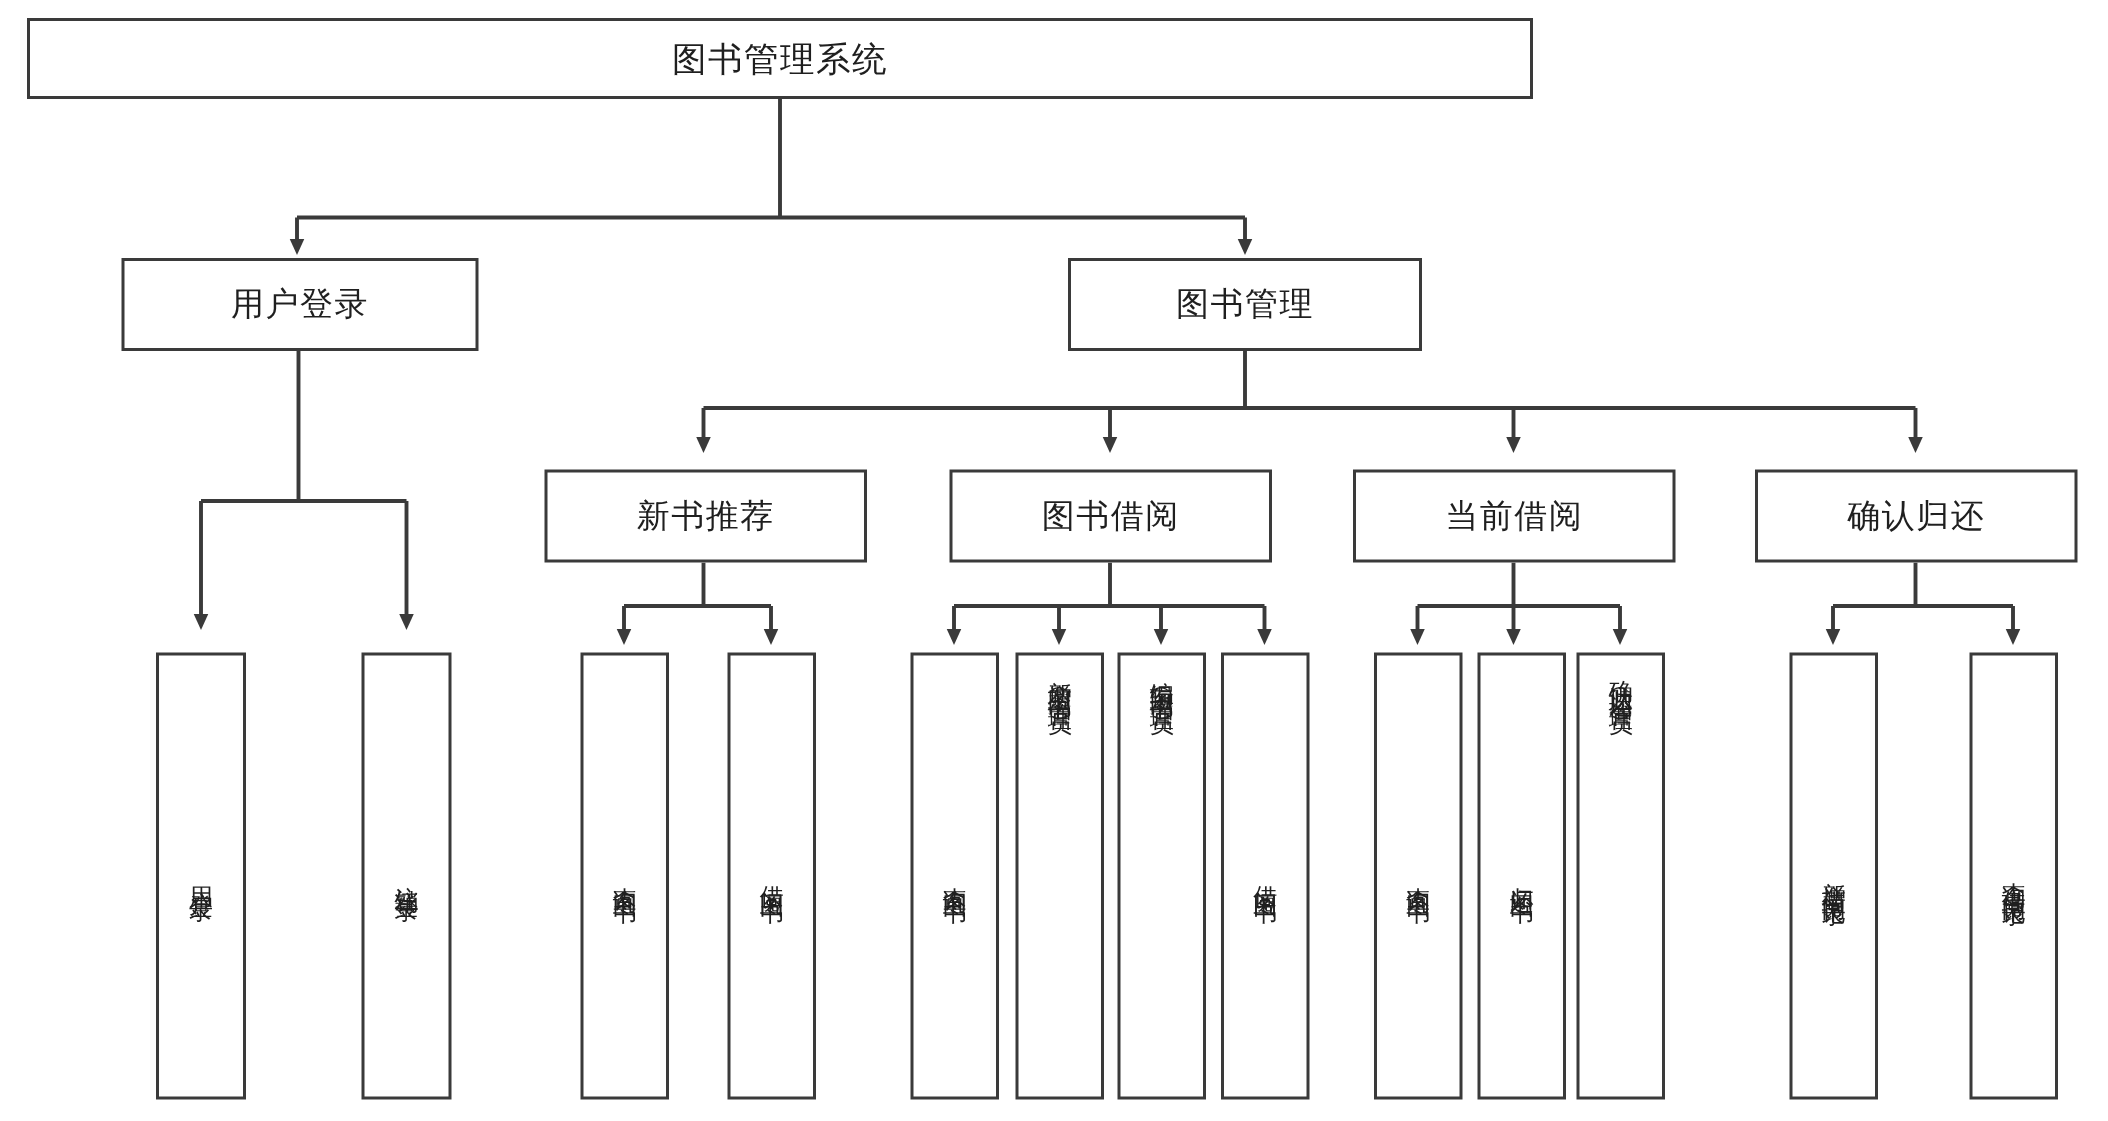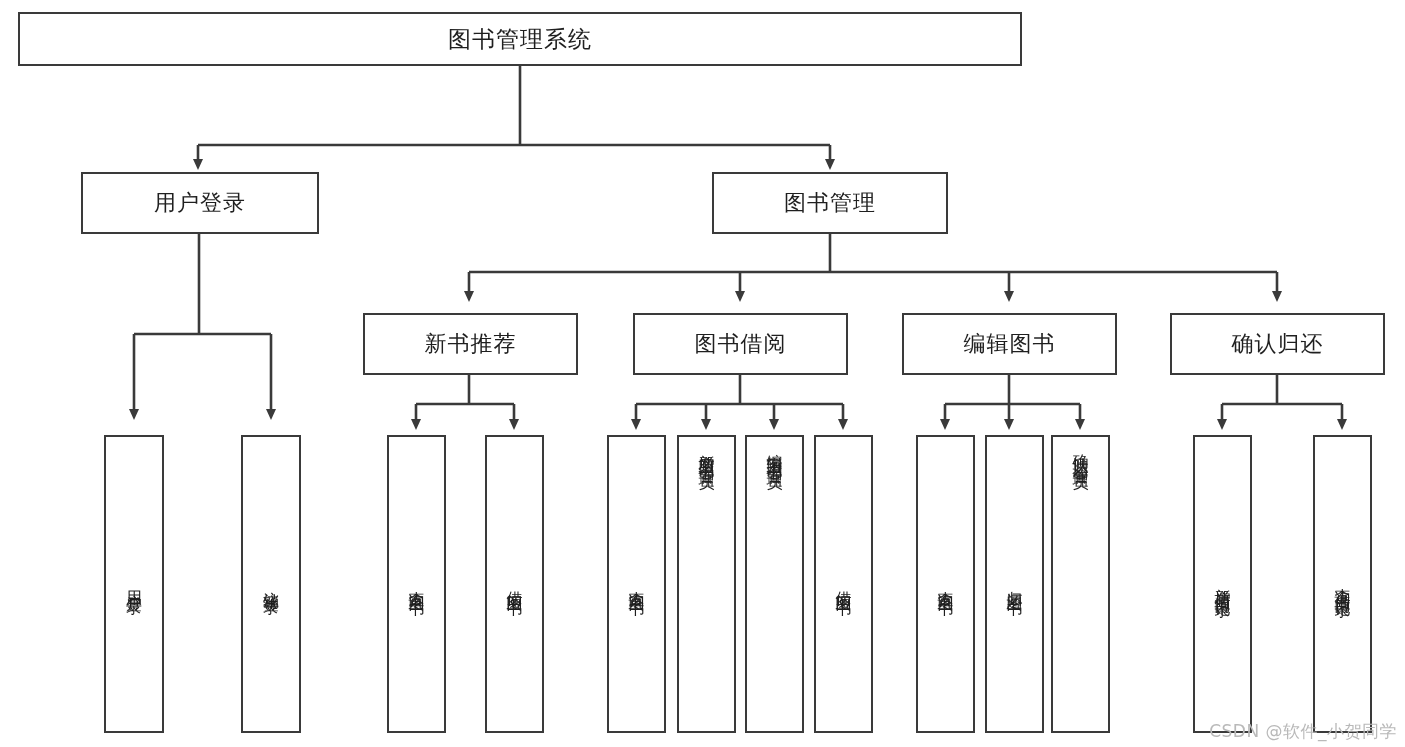--- a/index.html
+++ b/index.html
@@ -151,21 +151,21 @@
     <span class="hlabel">图书管理</span>
   </div>
 
   <div class="node level3" style="left:633px; top:313px; width:215px; height:62px;">
     <span class="hlabel">图书借阅</span>
   </div>
   <div class="node level3" style="left:363px; top:313px; width:215px; height:62px;">
     <span class="hlabel">新书推荐</span>
   </div>
   <div class="node level3" style="left:902px; top:313px; width:215px; height:62px;">
-    <span class="hlabel">编辑图书</span>
+    <span class="hlabel">当前借阅</span>
   </div>
   <div class="node level3" style="left:1170px; top:313px; width:215px; height:62px;">
     <span class="hlabel">确认归还</span>
   </div>
 
   <div class="node leaf" style="left:104px; top:435px; width:60px; height:298px;">
     <span class="leaf-inner">
       <span class="vtext">用户登录</span>
     </span>
   </div>
@@ -227,15 +227,14 @@
     <span class="leaf-inner">
       <span class="vtext">新增借阅记录</span>
     </span>
   </div>
   <div class="node leaf" style="left:1313px; top:435px; width:59px; height:298px;">
     <span class="leaf-inner">
       <span class="vtext">查询借阅记录</span>
     </span>
   </div>
 
-  <div id="watermark">CSDN @软件_小贺同学</div>
 
 </div>
 
 </body></html>

